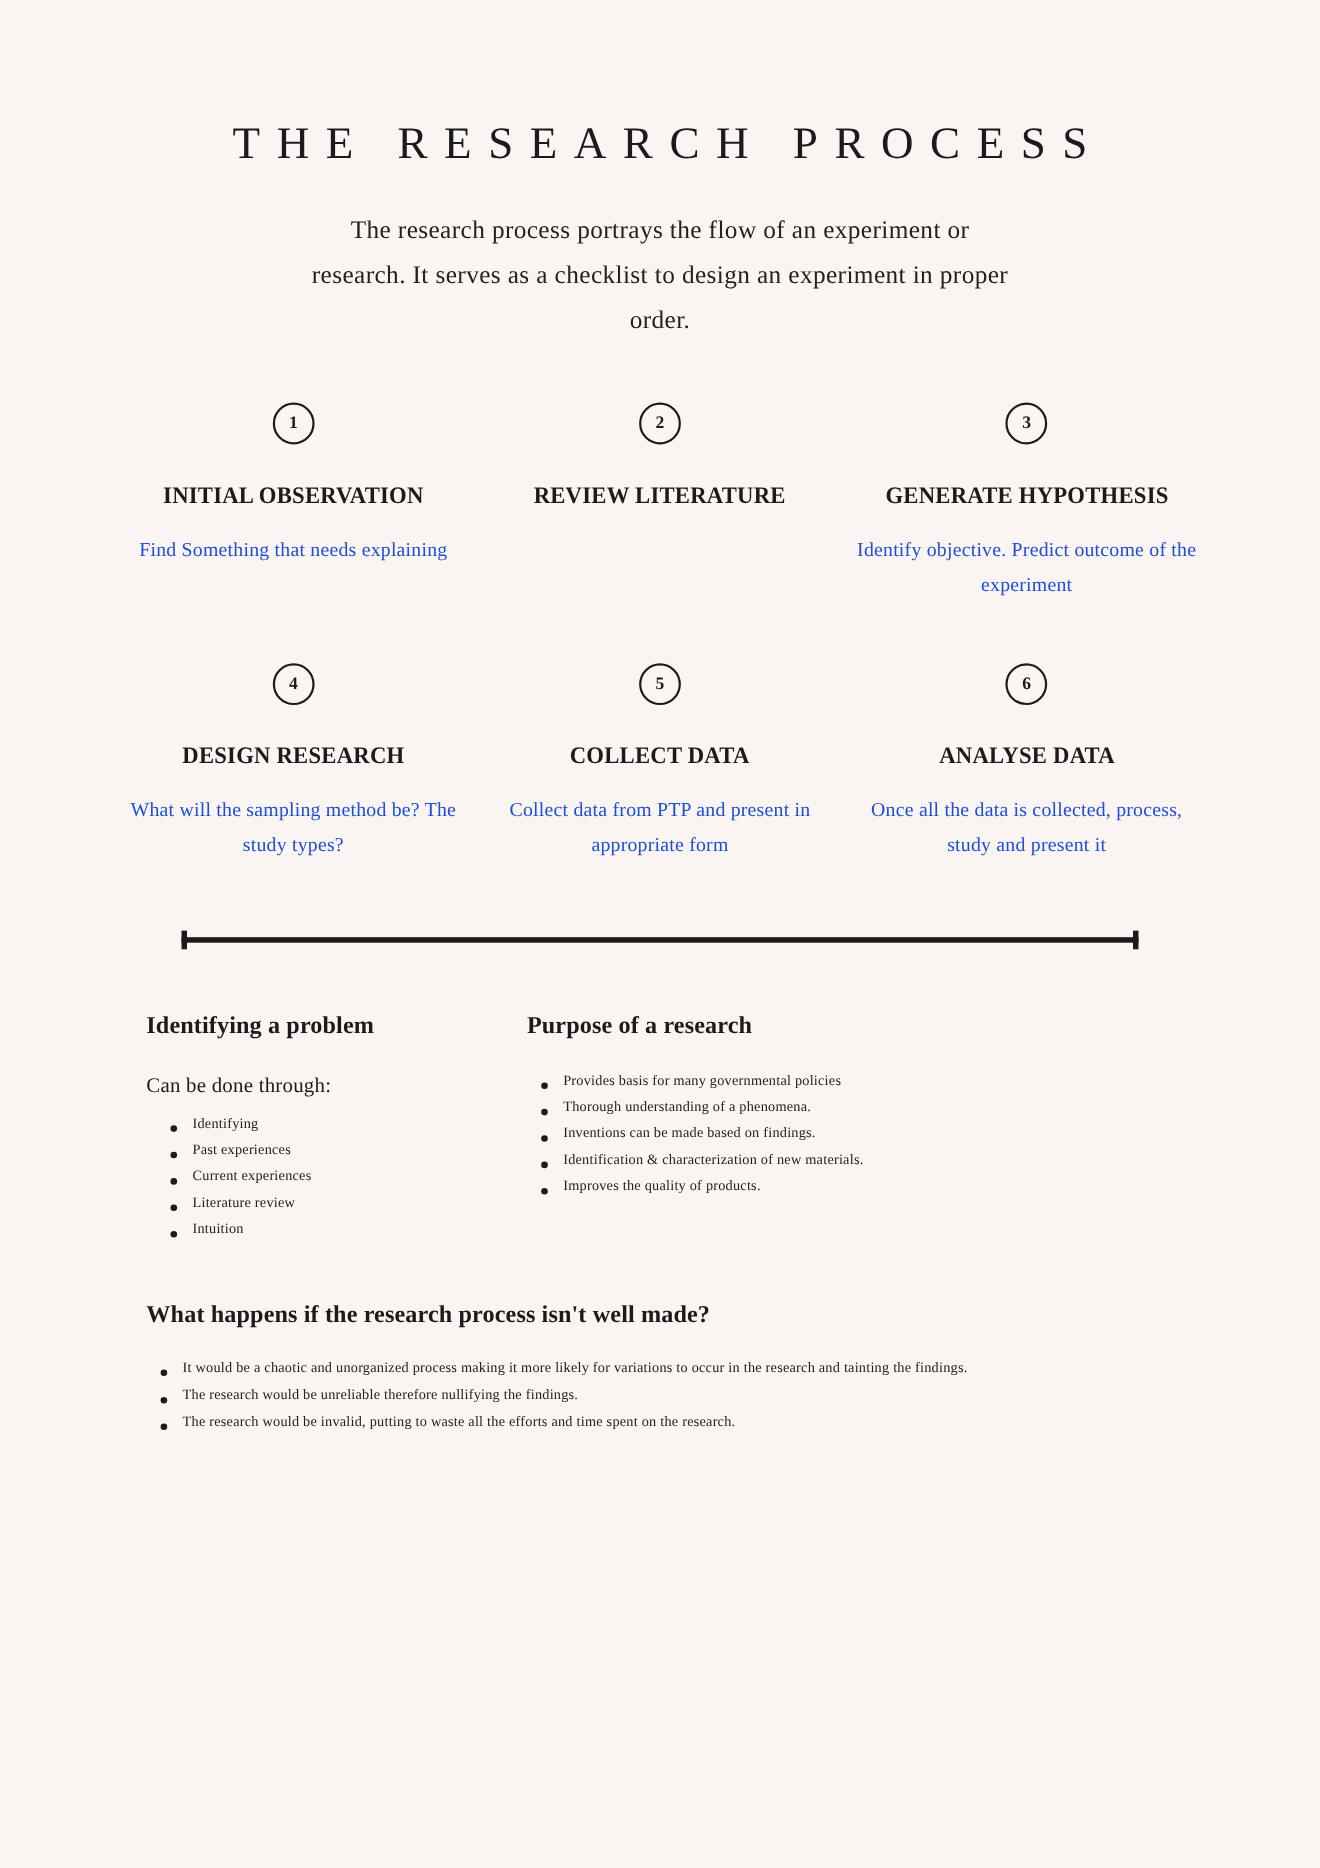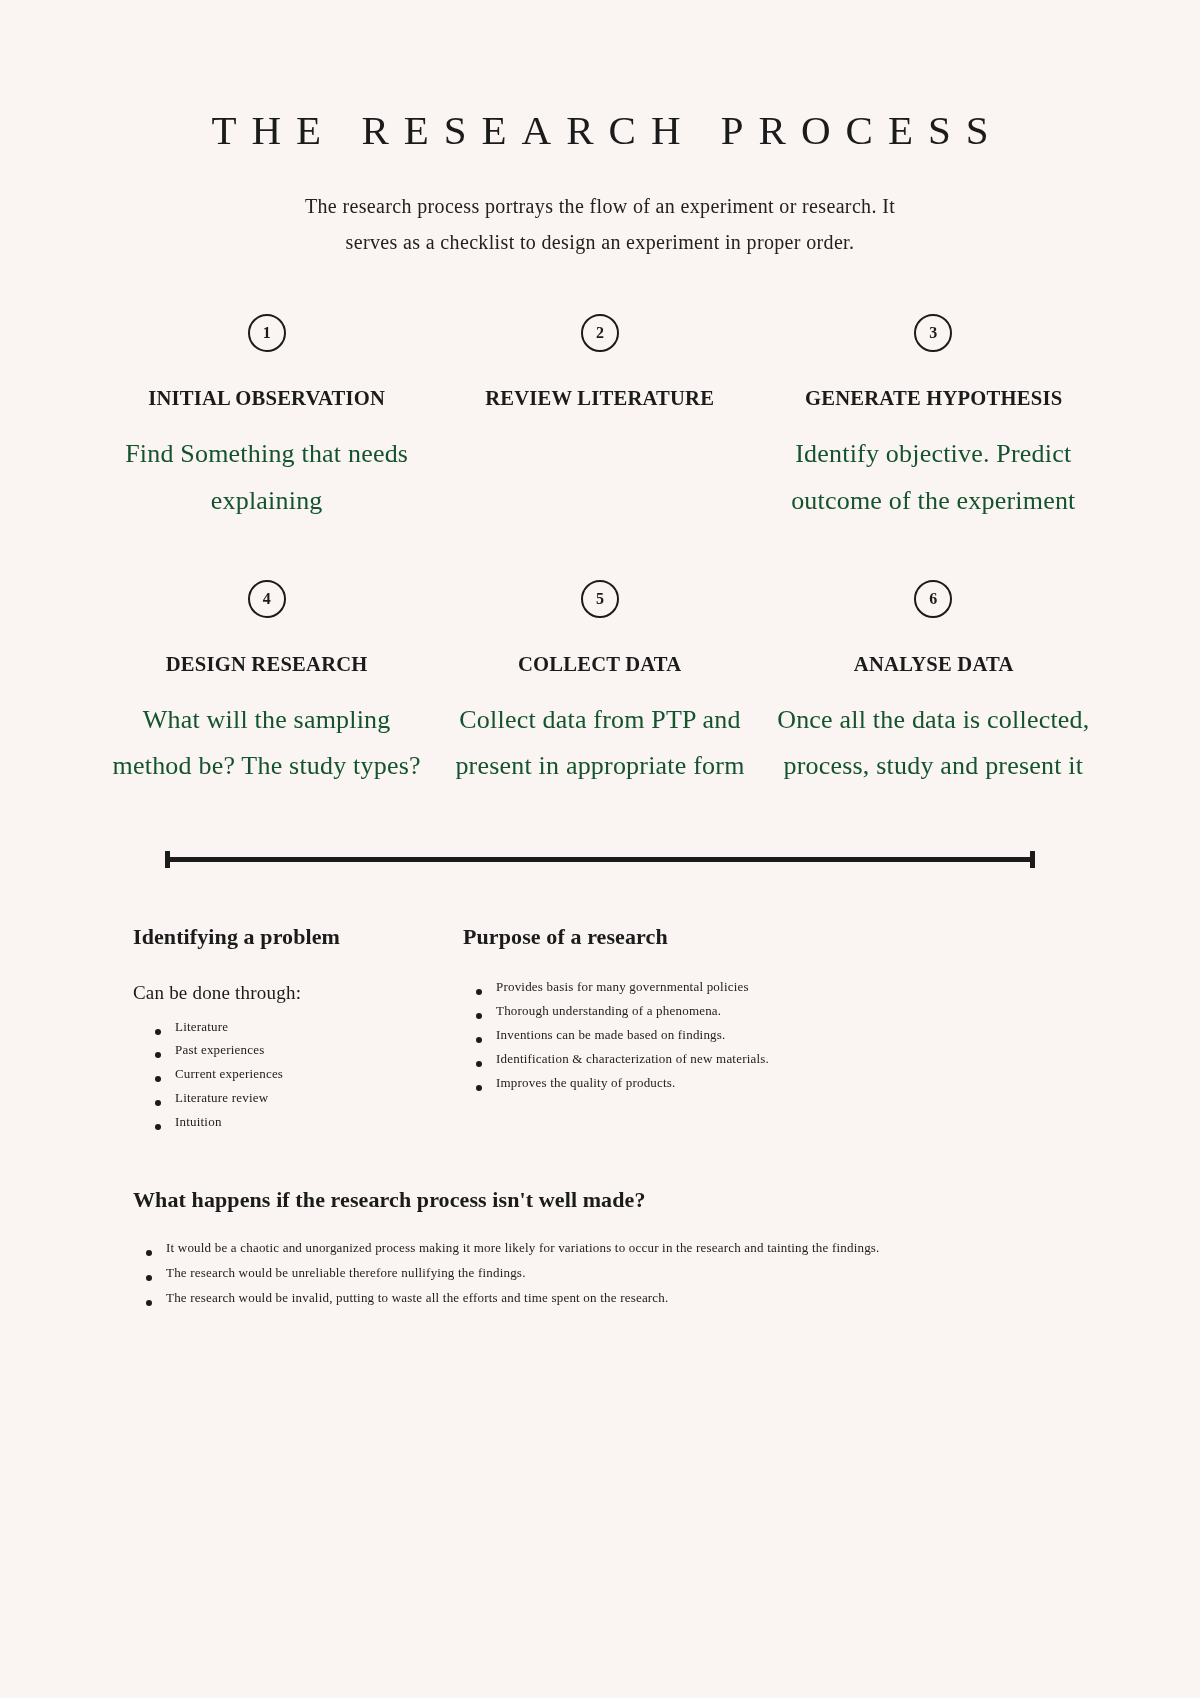--- a/index.html
+++ b/index.html
@@ -32,21 +32,21 @@
     font-weight: 400;
     margin: 0;
     padding-left: 15px;
     line-height: 1.1;
     color: #1b1b1b;
     font-family: "Liberation Serif", "DejaVu Serif", serif;
   }
   .doc-subtitle {
     margin: 36px auto 0 auto;
     width: 640px;
-    font-size: 20px;
+    font-size: 23px;
     line-height: 1.78;
     letter-spacing: 0.35px;
     text-align: center;
     color: #23201f;
   }
 
   
   .steps {
     margin: 54px auto 0 auto;
     width: 1000px;
@@ -77,24 +77,24 @@
     margin-top: 34px;
     font-size: 21.5px;
     font-weight: bold;
     letter-spacing: 0.2px;
     text-transform: uppercase;
     font-family: "Liberation Serif", "DejaVu Serif", serif;
     transform: scaleX(0.96);
   }
   .step-desc {
     margin-top: 20px;
-    font-size: 26px;
+    font-size: 18px;
     line-height: 1.78;
     letter-spacing: 0.2px;
-    color: #14532d;
+    color: #1d4ed8;
   }
 
   
   .divider-wrap {
     margin-top: 62px;
     display: flex;
     justify-content: center;
   }
   .divider {
     position: relative;
@@ -118,21 +118,21 @@
   }
   .divider .cap.left { left: 0; }
   .divider .cap.right { right: 0; }
 
   
   .two-col {
     margin: 55px auto 0 auto;
     width: 950px;
     display: grid;
     grid-template-columns: 330px 1fr;
-    column-gap: 0;
+    column-gap: 16px;
     padding-left: 8px;
     box-sizing: border-box;
   }
   .col-head {
     font-size: 22px;
     font-weight: bold;
     letter-spacing: 0.1px;
     margin-bottom: 26px;
     font-family: "Liberation Serif", "DejaVu Serif", serif;
   }
@@ -256,21 +256,21 @@
       <div class="cap right"></div>
     </div>
   </div>
 
   <div class="two-col">
 
     <div>
       <div class="col-head">Identifying a problem</div>
       <div class="col-lead">Can be done through:</div>
       <ul class="bullets indented">
-        <li>Literature</li>
+        <li>Identifying</li>
         <li>Past experiences</li>
         <li>Current experiences</li>
         <li>Literature review</li>
         <li>Intuition</li>
       </ul>
     </div>
 
     <div>
       <div class="col-head">Purpose of a research</div>
       <ul class="bullets">

